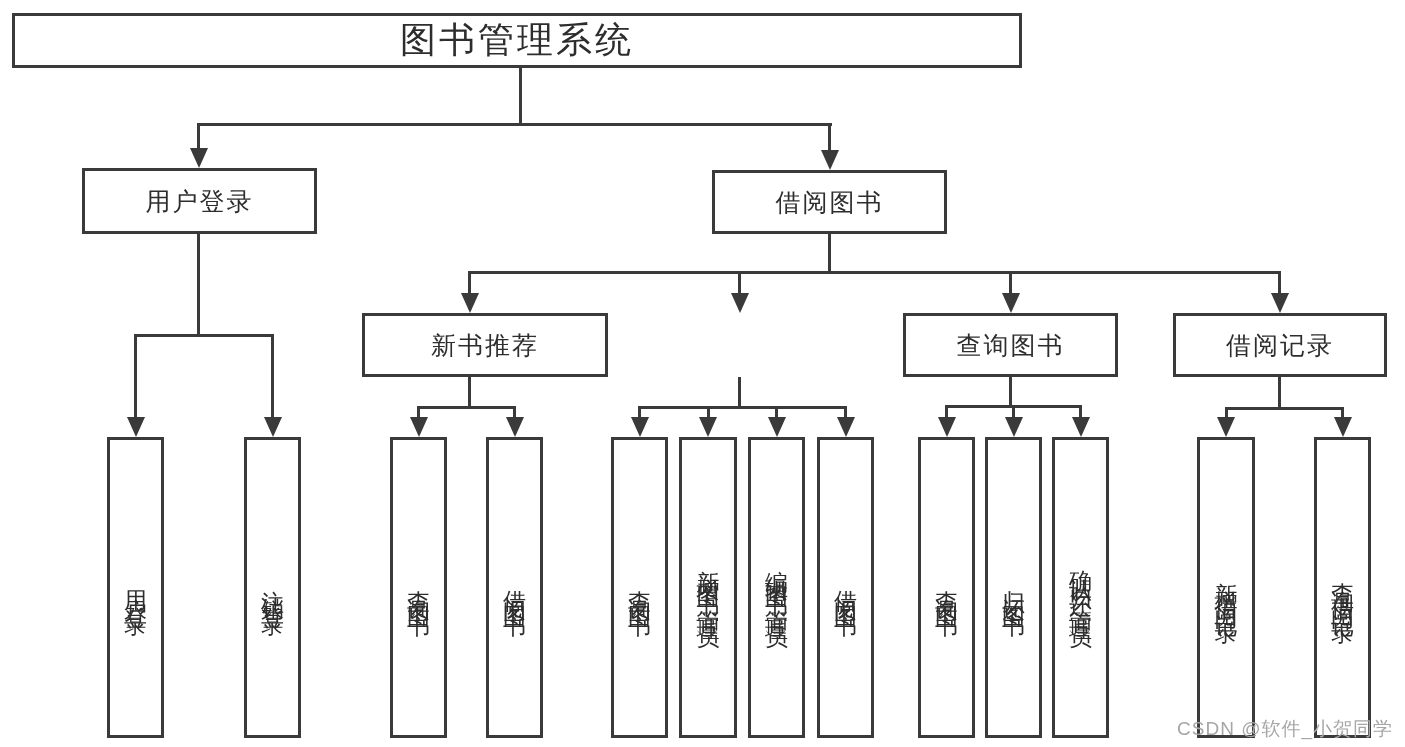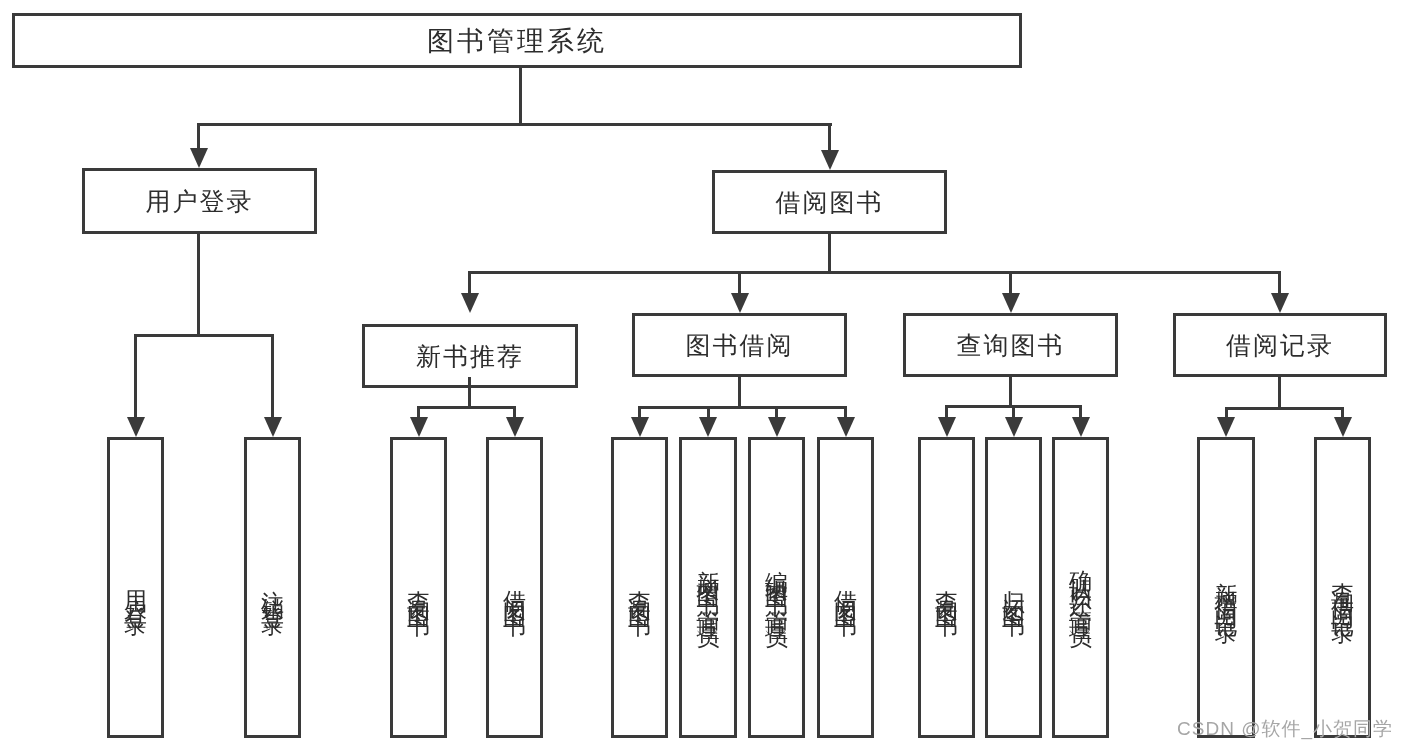--- a/index.html
+++ b/index.html
@@ -17,21 +17,21 @@
   .box{
     position:absolute;
     box-sizing:border-box;
     border:3px solid var(--line);
     background:#fff;
     color:var(--text);
     display:flex;
     align-items:center;
     justify-content:center;
   }
-  .root-node{font-size:27px;letter-spacing:3px;}
+  .root-node{font-size:36px;letter-spacing:3px;}
   .hnode{font-size:25px;letter-spacing:2px;}
   .vnode{
     writing-mode:vertical-rl;
     text-orientation:mixed;
     font-size:23px;
     letter-spacing:8px;
     line-height:1;
   }
   .vnode span{display:block;}
   .vline,.hline{position:absolute;background:var(--line);}
@@ -91,25 +91,22 @@
     <div class="vline" style="left:468px;top:271px;width:3px;height:24px;"></div>
     <div class="arrow" style="left:461px;top:293px;"></div>
     <div class="vline" style="left:738px;top:271px;width:3px;height:24px;"></div>
     <div class="arrow" style="left:731px;top:293px;"></div>
     <div class="vline" style="left:1009px;top:271px;width:3px;height:24px;"></div>
     <div class="arrow" style="left:1002px;top:293px;"></div>
     <div class="vline" style="left:1278px;top:271px;width:3px;height:24px;"></div>
     <div class="arrow" style="left:1271px;top:293px;"></div>
   </div>
 
-  <div class="box hnode" style="left:362px;top:313px;width:216px;height:64px;margin-top:11px;">
+  <div class="box hnode" style="left:362px;top:313px;width:246px;height:64px;">
     <span>新书推荐</span>
-  </div>
-  <div class="box hnode" style="left:632px;top:313px;width:215px;height:64px;">
-    <span>图书借阅</span>
   </div>
   <div class="box hnode" style="left:903px;top:313px;width:215px;height:64px;">
     <span>查询图书</span>
   </div>
   <div class="box hnode" style="left:1173px;top:313px;width:214px;height:64px;">
     <span>借阅记录</span>
   </div>
 
   <div>
     <div class="vline" style="left:468px;top:377px;width:3px;height:32px;"></div>

